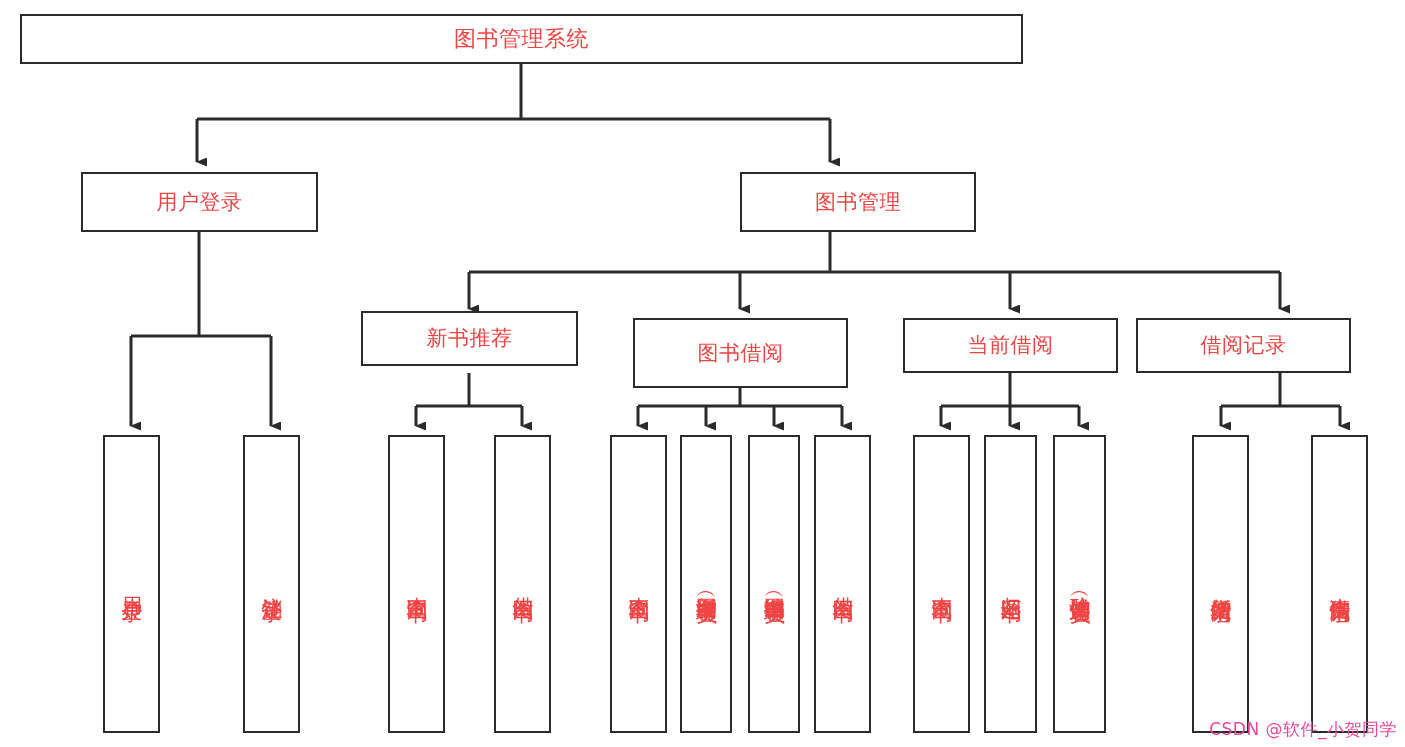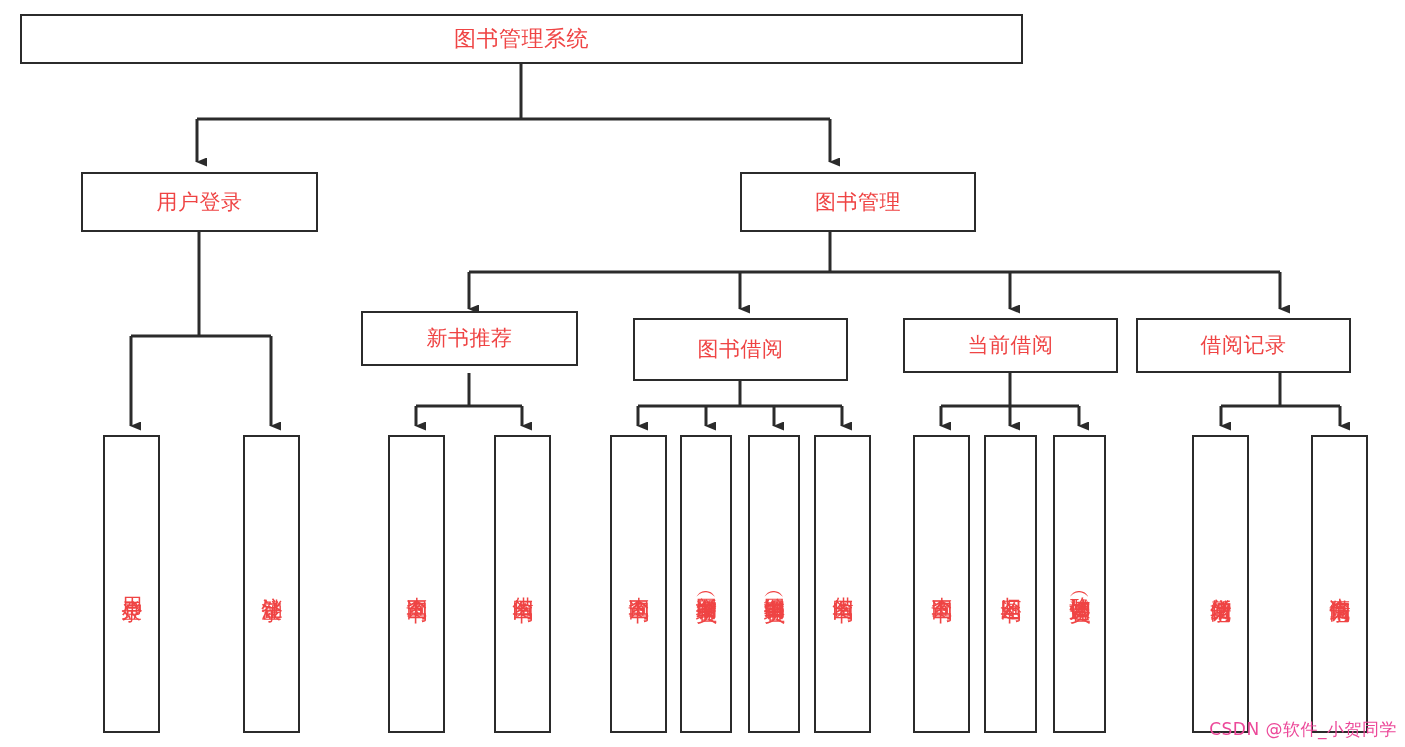--- a/index.html
+++ b/index.html
@@ -144,21 +144,21 @@
   <div class="node horiz" style="left:81px; top:172px; width:237px; height:60px;">
     <span class="node-label">用户登录</span>
   </div>
   <div class="node horiz" style="left:712px; top:172px; width:236px; height:60px;margin-left:28px;">
     <span class="node-label">图书管理</span>
   </div>
 
   <div class="node horiz" style="left:361px; top:311px; width:217px; height:55px;">
     <span class="node-label">新书推荐</span>
   </div>
-  <div class="node horiz" style="left:633px; top:318px; width:215px; height:63px;">
+  <div class="node horiz" style="left:633px; top:318px; width:215px; height:70px;">
     <span class="node-label">图书借阅</span>
   </div>
   <div class="node horiz" style="left:903px; top:318px; width:215px; height:55px;">
     <span class="node-label">当前借阅</span>
   </div>
   <div class="node horiz" style="left:1136px; top:318px; width:215px; height:55px;">
     <span class="node-label">借阅记录</span>
   </div>
 
   <div class="node vert" style="left:103px; top:435px; width:57px; height:298px;">

